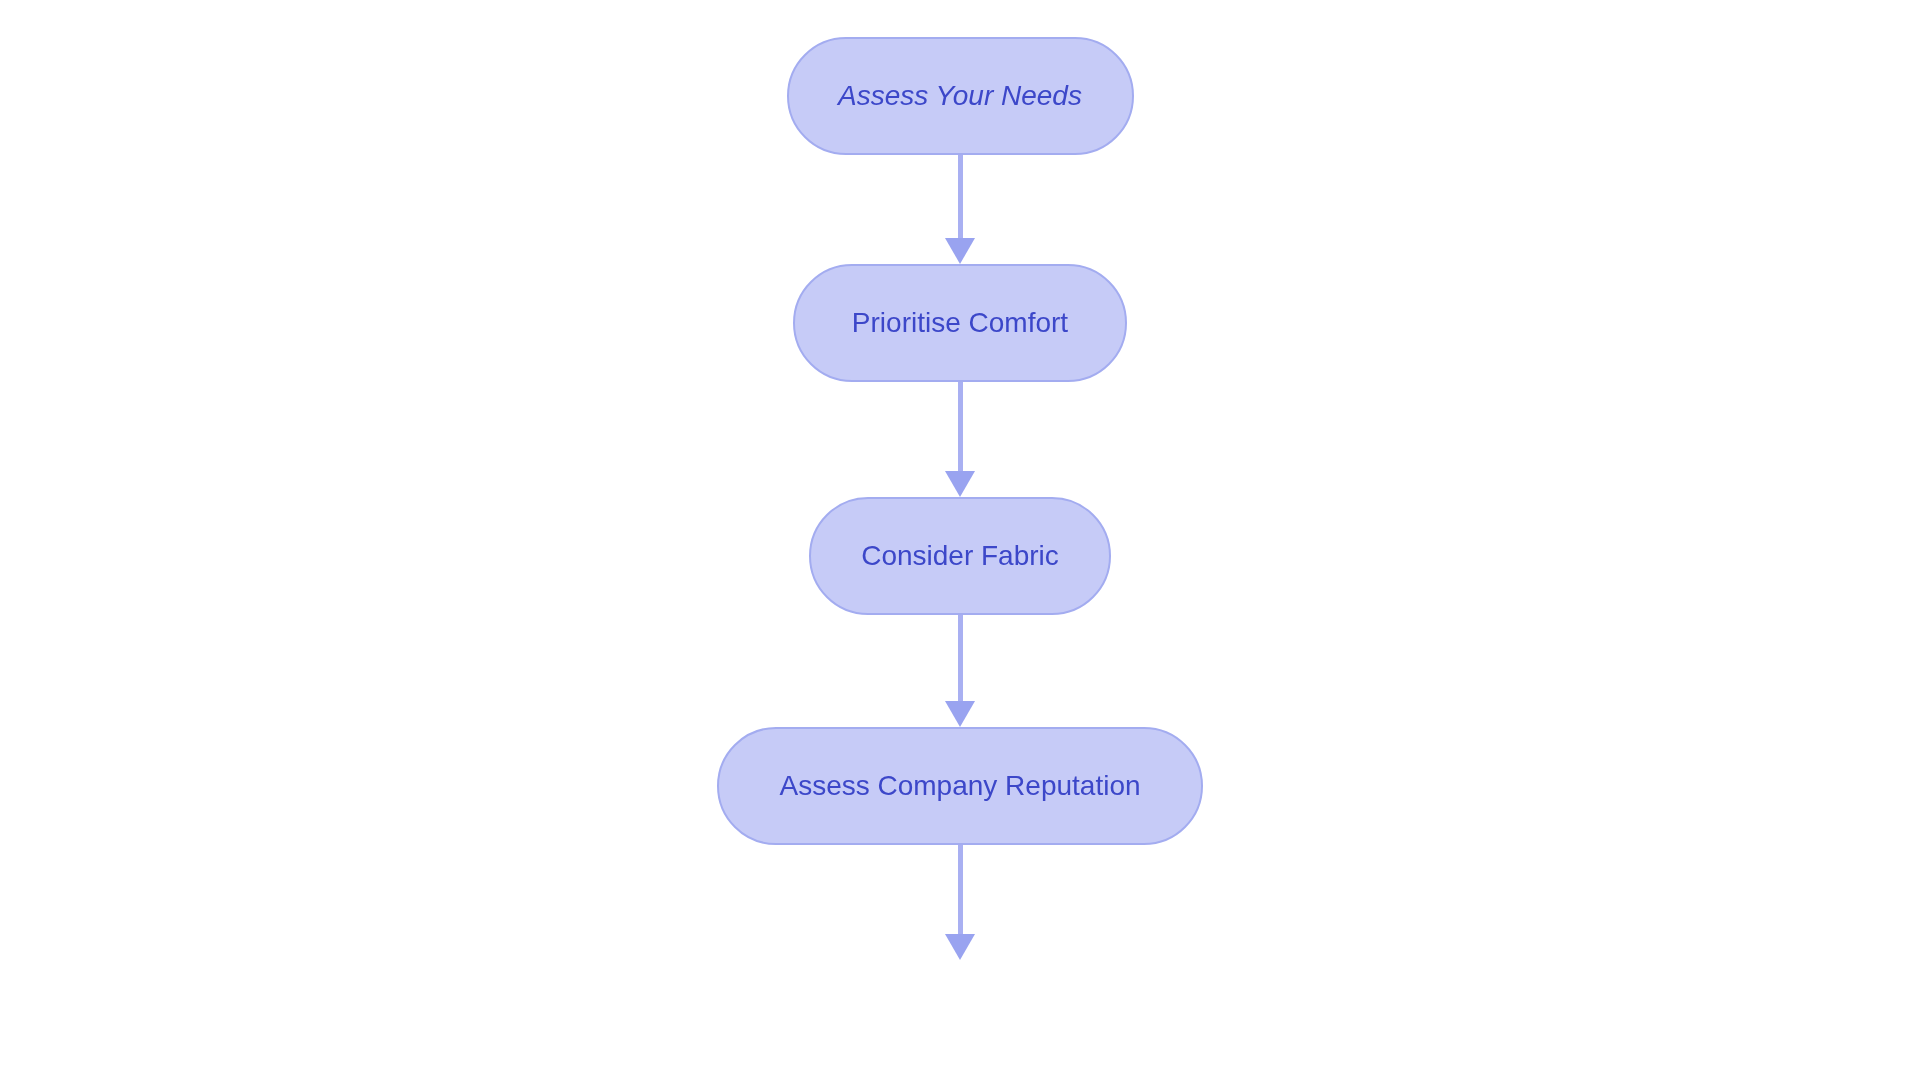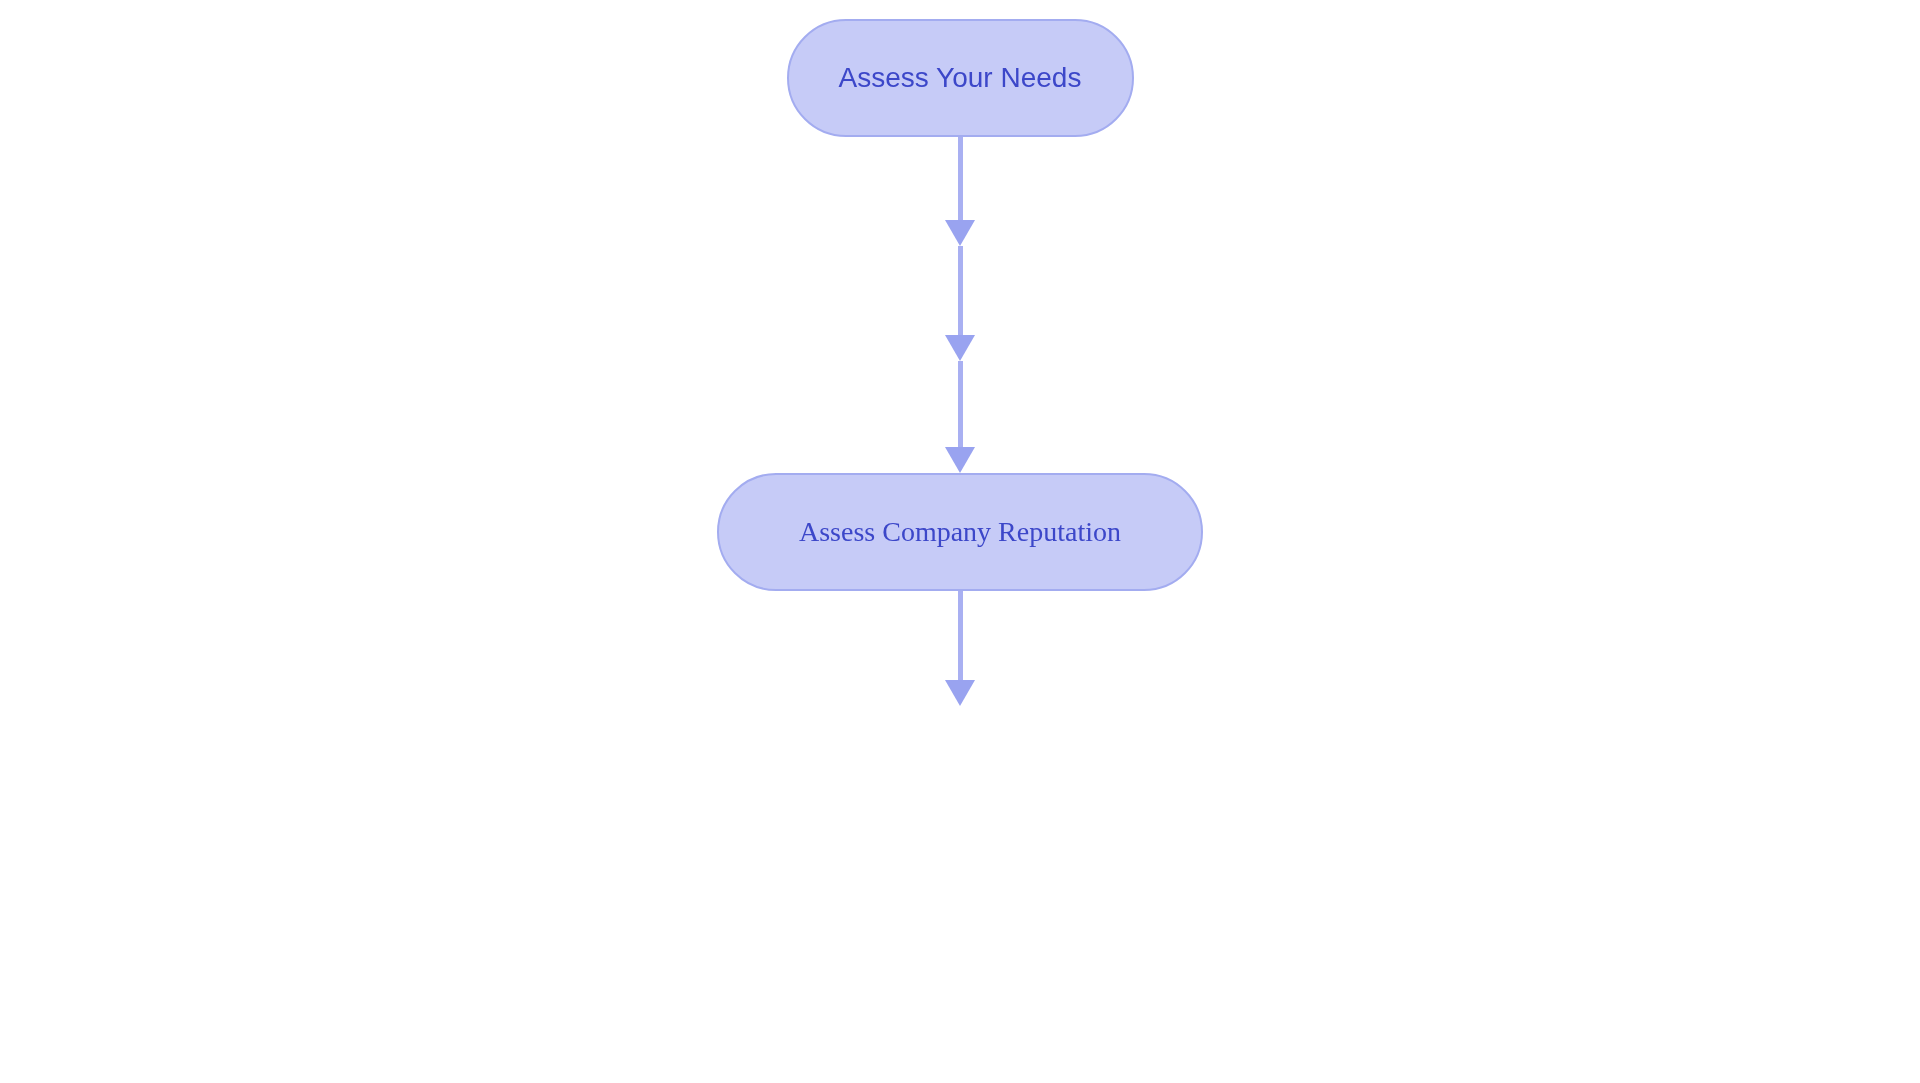--- a/index.html
+++ b/index.html
@@ -35,24 +35,24 @@
     align-items: center;
     justify-content: center;
     flex: 0 0 auto;
   }
   .flow-node .label {
     color: var(--node-text);
     font-size: 28px;
     line-height: 1;
     white-space: nowrap;
   }
-  .n1 { width: 347px; margin-top: 19px; }
+  .n1 { width: 347px; margin-top: 37px; font-style: italic; }
   .n2 { width: 334px; }
   .n3 { width: 302px; }
-  .n4 { width: 486px; font-family: Liberation Serif, serif; }
+  .n4 { width: 486px; }
   .n5 { width: 284px; }
   .connector {
     display: flex;
     flex-direction: column;
     align-items: center;
     flex: 0 0 auto;
     width: 30px;
   }
   .g1 { height: 109px; }
   .g2 { height: 115px; }
@@ -80,26 +80,32 @@
 
   <div class="flow-node n1">
     <span class="label">Assess Your Needs</span>
   </div>
 
   <div class="connector g1">
     <div class="arrow-line"></div>
     <div class="arrow-head"></div>
   </div>
 
+  <div class="flow-node n2">
+    <span class="label">Prioritise Comfort</span>
+  </div>
 
   <div class="connector g2">
     <div class="arrow-line"></div>
     <div class="arrow-head"></div>
   </div>
 
+  <div class="flow-node n3">
+    <span class="label">Consider Fabric</span>
+  </div>
 
   <div class="connector g3">
     <div class="arrow-line"></div>
     <div class="arrow-head"></div>
   </div>
 
   <div class="flow-node n4">
     <span class="label">Assess Company Reputation</span>
   </div>
 

